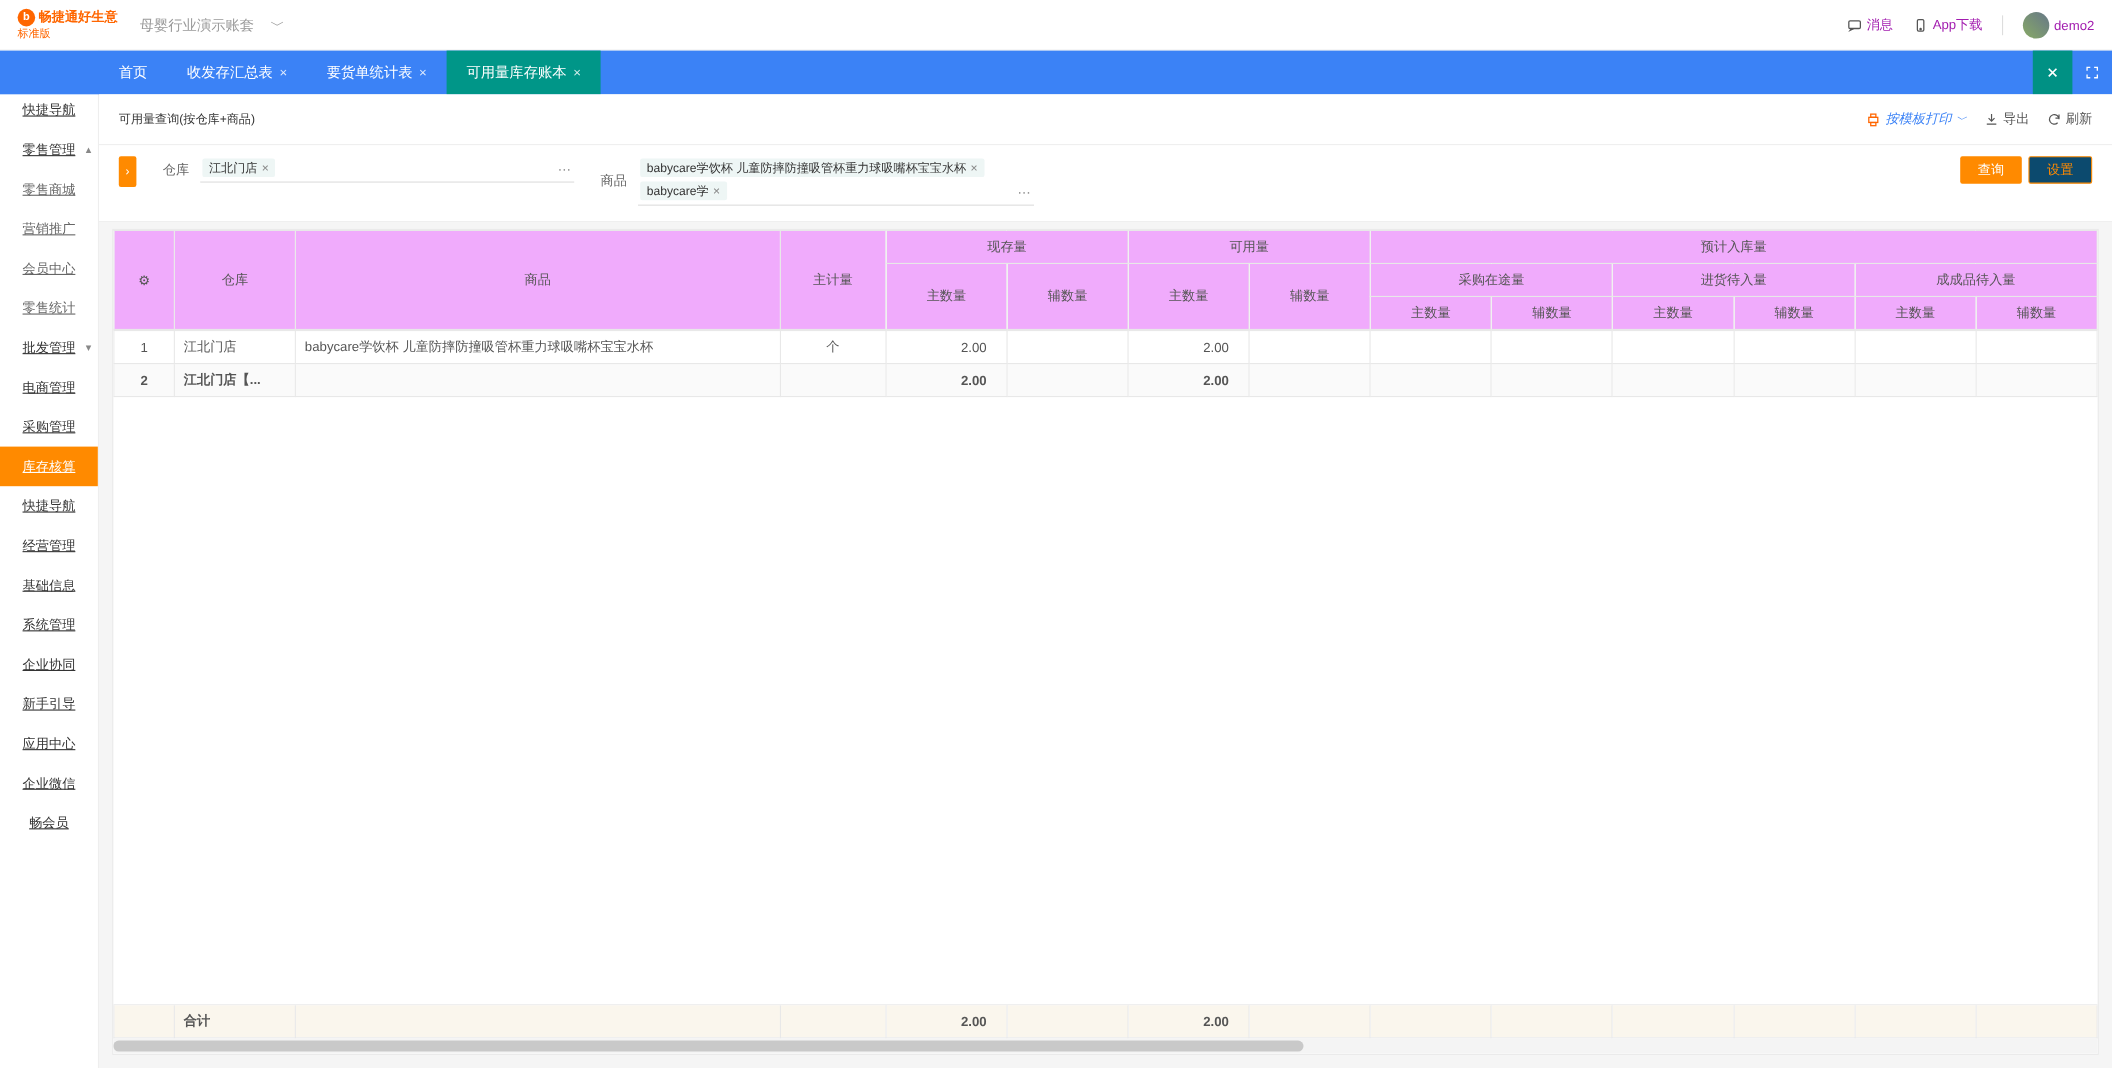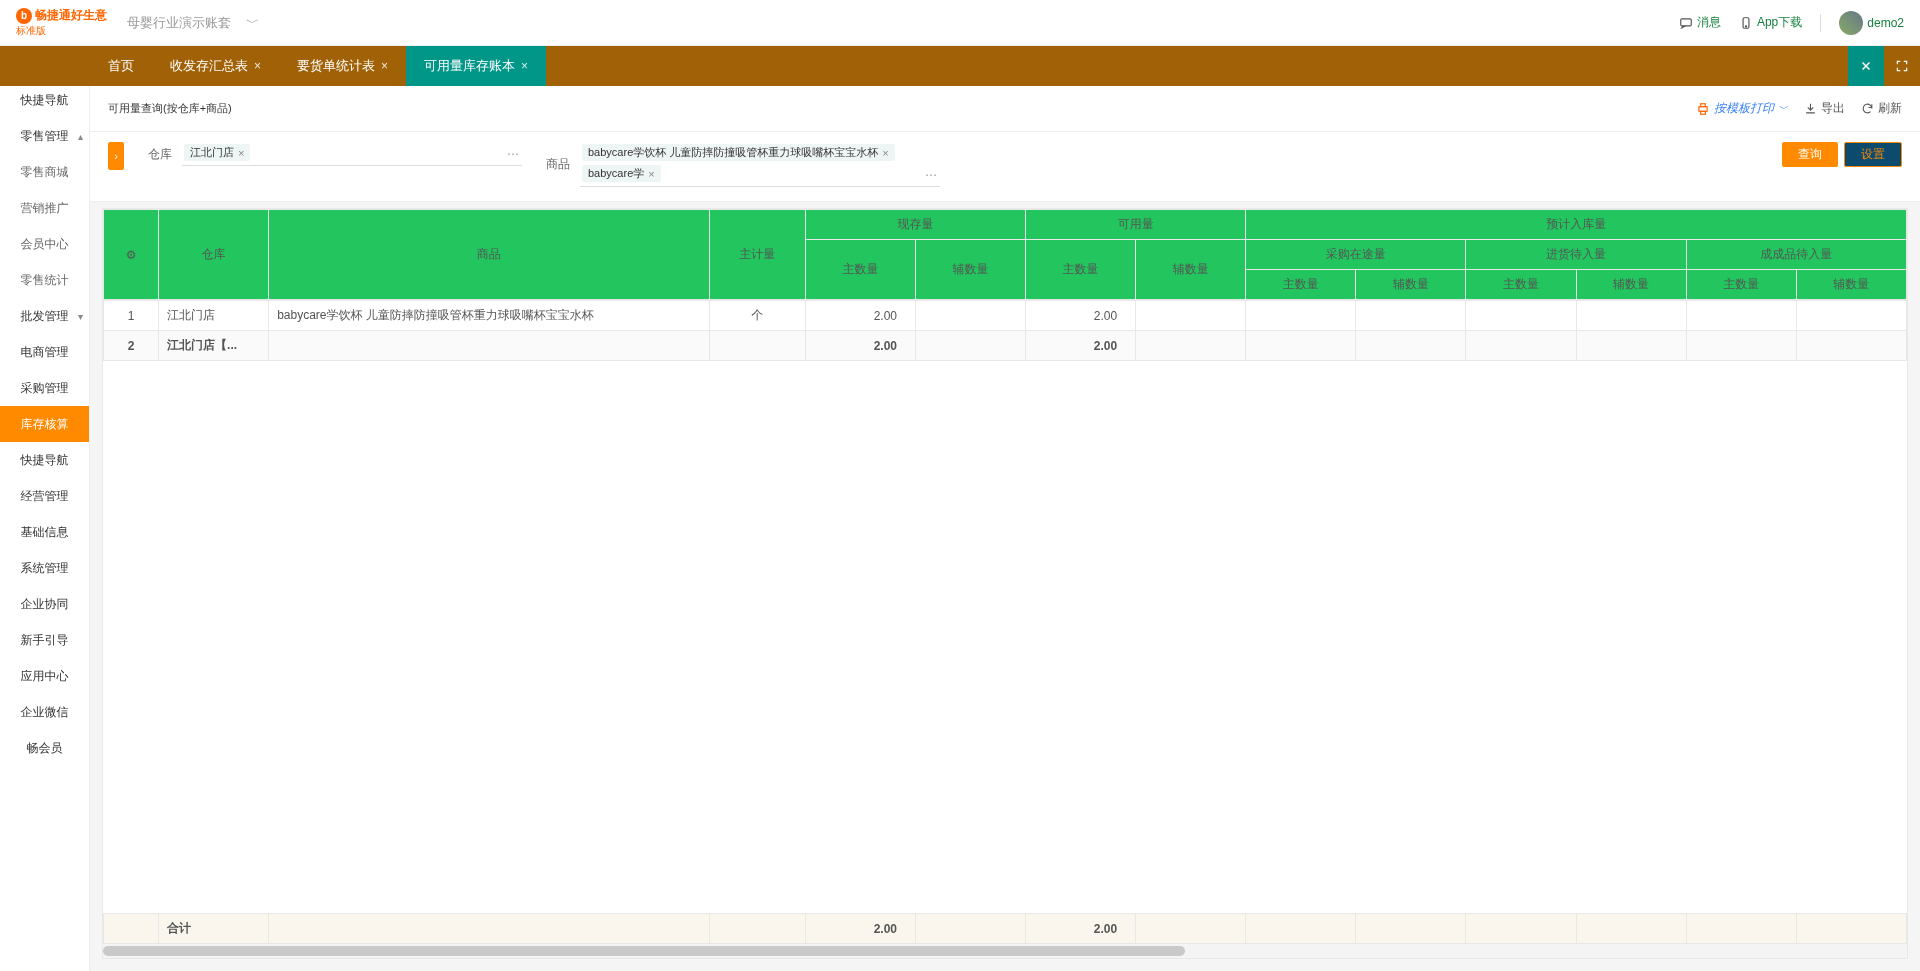--- a/index.html
+++ b/index.html
@@ -5,37 +5,37 @@
 * { margin:0; padding:0; box-sizing:border-box; font-family:"Microsoft YaHei","PingFang SC",Arial,sans-serif; }
 body { background:#fff; font-size:12px; color:#333; overflow:hidden; }
 
 
 .top-header { height:46px; border-bottom:1px solid #eee; display:flex; align-items:center; padding:0 16px; background:#fff; }
 .logo-box { display:flex; flex-direction:column; align-items:flex-start; margin-right:20px; }
 .logo-txt { color:#f60; font-size:12px; font-weight:bold; display:flex; align-items:center; gap:3px;}
 .logo-mark { background:#f60; color:#fff; border-radius:50%; width:16px; height:16px; display:inline-flex; align-items:center; justify-content:center; font-size:10px; }
 .logo-sub { color:#f60; font-size:10px;font-family:Liberation Mono, monospace; }
 .org-select { color:#999; font-size:13px; display:flex; align-items:center; gap:15px; cursor:pointer; }
-.top-right { margin-left:auto; display:flex; align-items:center; gap:18px; color:#15803d; }
+.top-right { margin-left:auto; display:flex; align-items:center; gap:18px; color:#a21caf; }
 .top-right .item { display:flex; align-items:center; gap:4px; cursor:pointer; }
 .avatar { width:24px; height:24px; border-radius:50%; background:linear-gradient(45deg,#8a6,#678); }
 .divider-v { width:1px; height:18px; background:#ddd; }
 
 
-.tabs-bar { height:40px; background:#a16207; display:flex; align-items:stretch; color:#fff; padding-left:90px; position:relative; }
+.tabs-bar { height:40px; background:#3b82f6; display:flex; align-items:stretch; color:#fff; padding-left:90px; position:relative; }
 .tab { padding:0 18px; display:flex; align-items:center; gap:6px; font-size:13px; cursor:pointer; }
 .tab.active { background:#009688; }
 .tab .close { font-size:12px; opacity:.85; }
 .tabs-right { margin-left:auto; display:flex; align-items:center; }
 .tabs-right .btn { width:36px; height:40px; display:flex; align-items:center; justify-content:center; cursor:pointer; }
 .tabs-right .btn.dark { background:#009184; }
 
 
 .sidebar { position:absolute; left:0; top:46px; bottom:0; width:90px; background:#fff; border-right:1px solid #eee; overflow-y:auto; }
-.side-item { height:36px; display:flex; align-items:center; justify-content:center; font-size:12px; color:#333; cursor:pointer; position:relative; }
+.side-item { height:36px; display:flex; align-items:center; justify-content:center; font-size:12px; color:#333; cursor:pointer; position:relative;text-decoration:underline; }
 .side-item.sub { color:#666; }
 .side-item.active { background:#ff8a00; color:#fff; }
 .side-item .arrow { position:absolute; right:6px; font-size:10px; color:#888; }
 
 
 .page-wrap { position:absolute; left:90px; right:0; top:86px; bottom:0; background:#f5f5f5; display:flex; flex-direction:column; }
 .page-head { height:46px; background:#fff; border-bottom:1px solid #eee; display:flex; align-items:center; padding:0 18px; }
 .page-title { font-size:11px; color:#333; }
 .page-actions { margin-left:auto; display:flex; align-items:center; gap:16px; color:#555; }
 .page-actions .act { display:flex; align-items:center; gap:4px; cursor:pointer; }
@@ -52,21 +52,21 @@
 .tag .x { color:#888; cursor:pointer; }
 .tag-input .more { position:absolute; right:2px; bottom:4px; color:#999; cursor:pointer; letter-spacing:1px; }
 .filter-right { margin-left:auto; display:flex; flex-direction:row; gap:6px; }
 .btn-primary { background:#ff8a00; color:#fff; border:none; padding:4px 16px; border-radius:2px; font-size:12px; cursor:pointer; }
 .btn-outline { background:#0c4a6e; color:#ff8a00; border:1px solid #ff8a00; padding:3px 16px; border-radius:2px; font-size:12px; cursor:pointer; }
 
 
 .table-wrap { flex:1; margin:6px 12px 12px 12px; background:#fff; display:flex; flex-direction:column; overflow:hidden; border:1px solid #e8e8e8; }
 .tbl { border-collapse:collapse; width:100%; table-layout:fixed; }
 .tbl th, .tbl td { border:1px solid #e8e8e8; padding:6px 8px; font-size:12px; text-align:center; color:#555; overflow:hidden; text-overflow:ellipsis; white-space:nowrap; }
-.tbl thead th { background:#22c55e; font-weight:normal; color:#555; }
+.tbl thead th { background:#f0abfc; font-weight:normal; color:#555; }
 .tbl td.left { text-align:left; }
 .tbl td.right { text-align:right; padding-right:18px; }
 .row-bold td { font-weight:bold; background:#fafafa; }
 .gear { color:#999; }
 .table-body { overflow:auto; flex:1; }
 .table-footer { border-top:1px solid #e8e8e8; }
 .tbl.footer td { background:#faf6ed; font-weight:bold; border-top:none; }
 .hscroll { height:14px; background:#f4f4f4; position:relative; }
 .hscroll .thumb { position:absolute; left:0; top:2px; height:10px; width:60%; background:#c9c9c9; border-radius:5px; }
 

